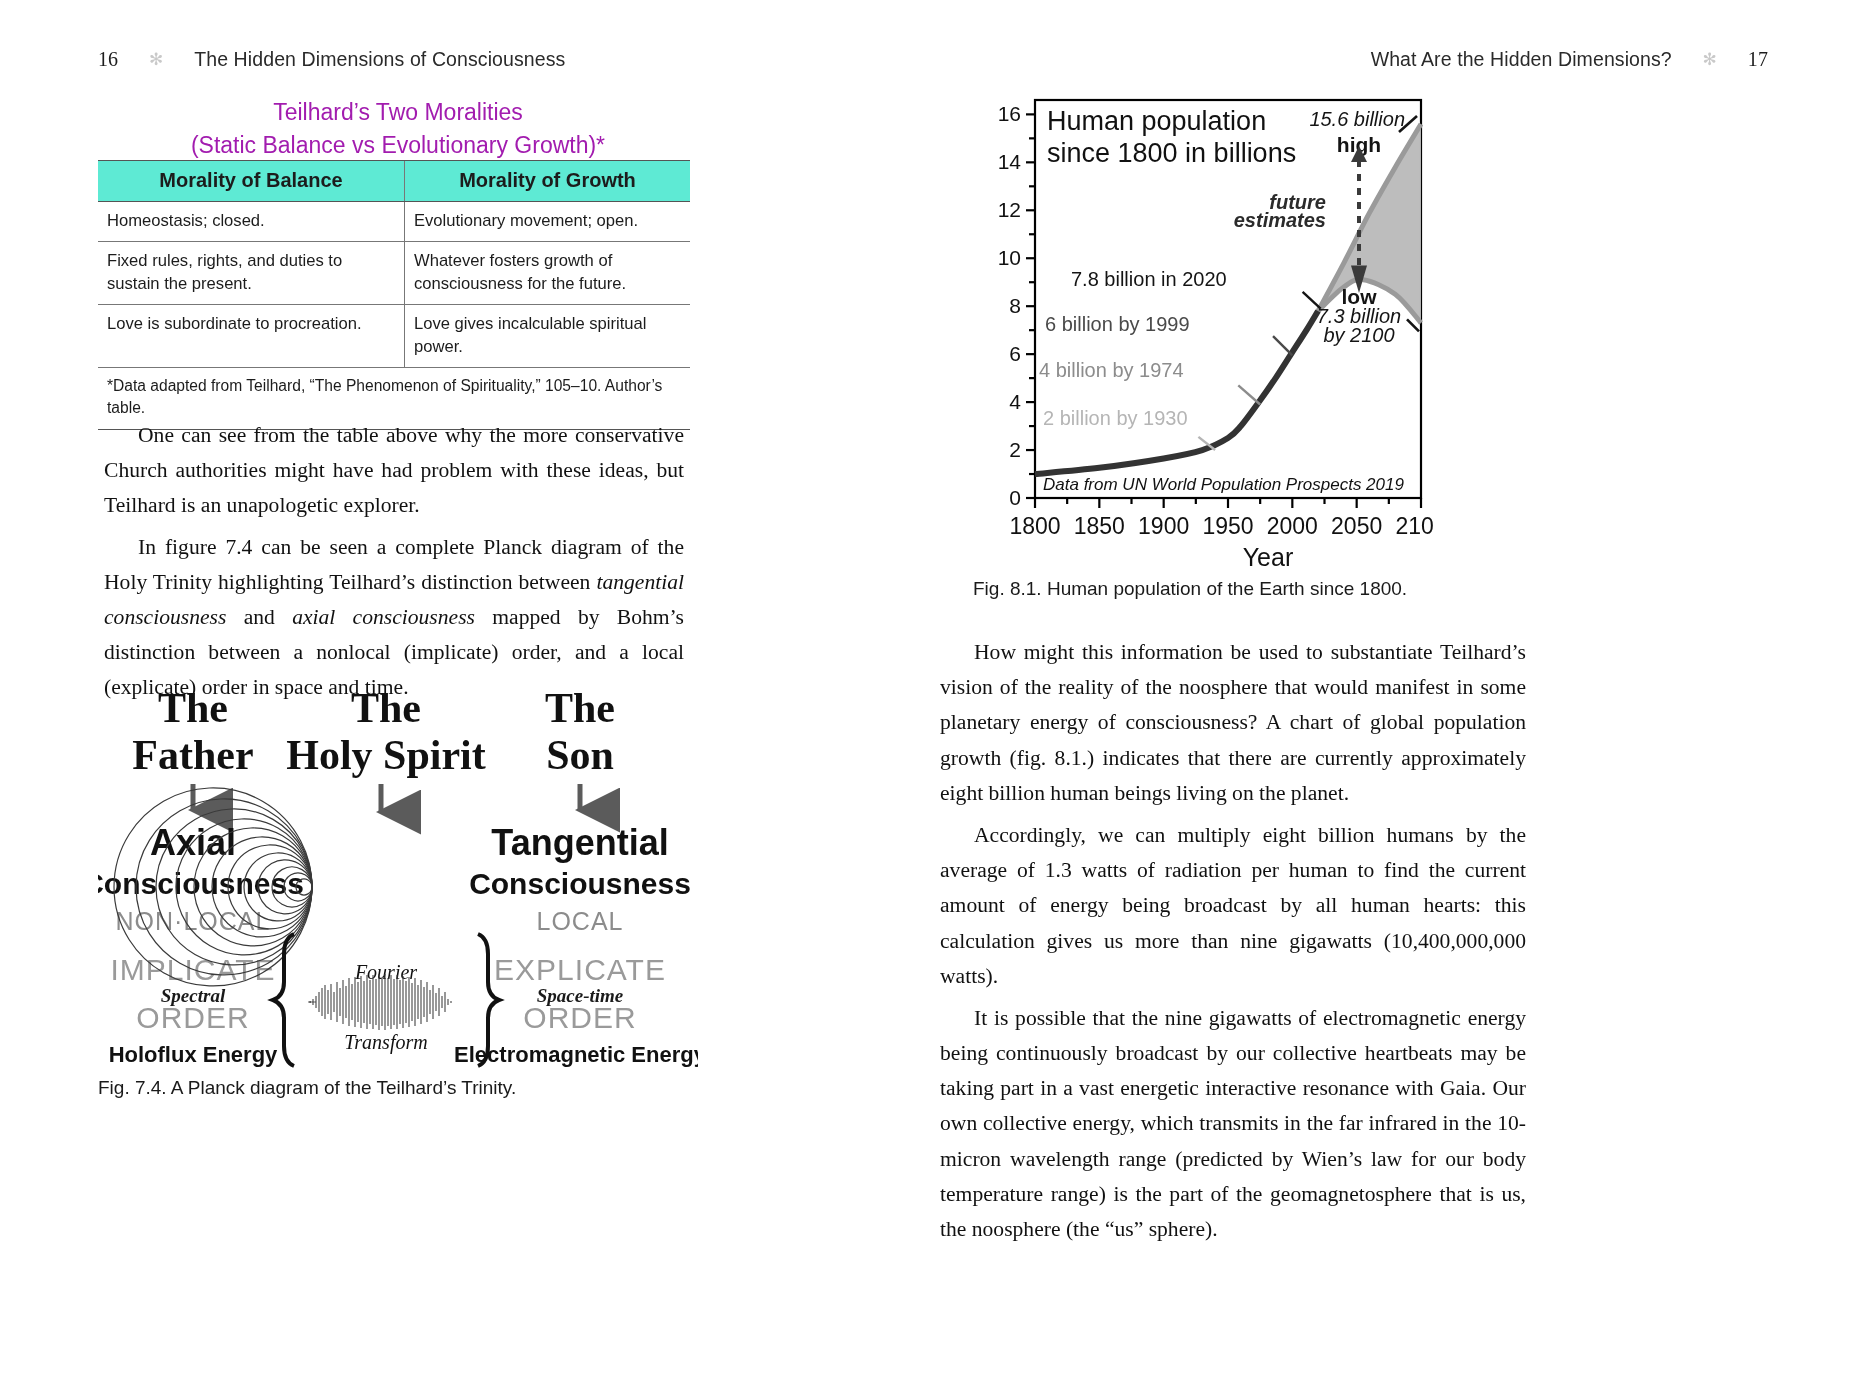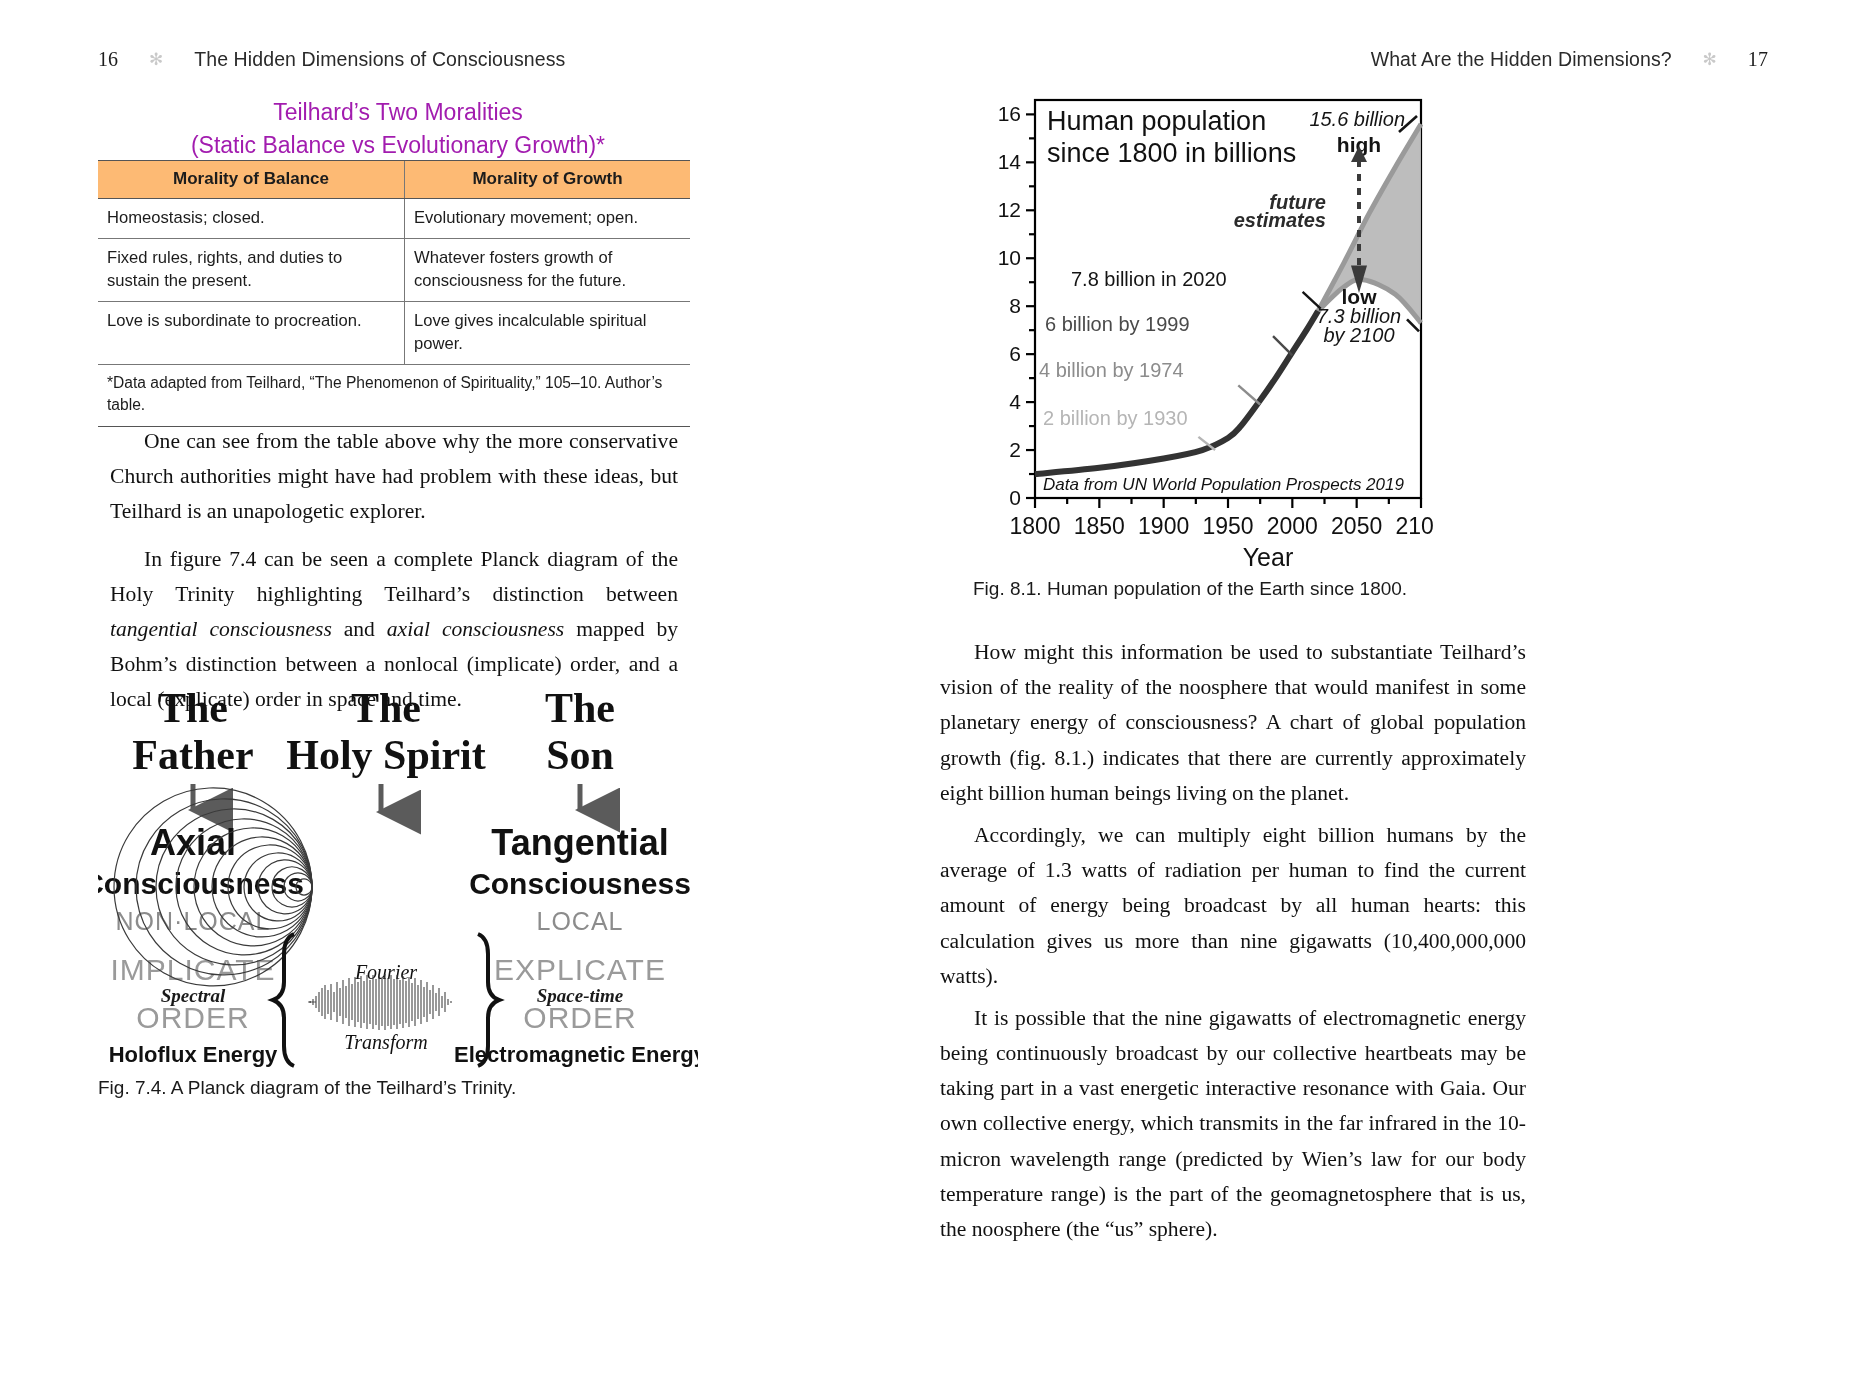--- a/index.html
+++ b/index.html
@@ -38,43 +38,43 @@
     text-align: center; font-family: "Liberation Sans", sans-serif;
     font-size: 23px; line-height: 1.42; color: #a21caf;
   }
   table.moral {
     position: absolute; left: 98px; top: 160px;
     width: 592px; border-collapse: collapse;
     font-family: "Liberation Sans", sans-serif;
     font-size: 16.6px; color: #1c1c1c;
   }
   table.moral th {
-    background: #fdba74; text-align: center; font-weight: bold;
-    padding: 8px 6px 9px; font-size: 17px;
+    background: #5eead4; text-align: center; font-weight: bold;
+    padding: 8px 6px 9px; font-size: 20px;
     border-top: 1.6px solid #555; border-bottom: 1.6px solid #555;
   }
   table.moral th.divider, table.moral td.divider { border-left: 1px solid #777; }
   table.moral td {
     padding: 7px 9px 8px; vertical-align: top; line-height: 1.42;
     border-bottom: 1.1px solid #777;
   }
   table.moral td.c1 { width: 288px; }
   table.moral td.footnote {
     border-bottom: 1.6px solid #555; border-left: none;
     font-size: 15.6px; line-height: 1.45; padding: 7px 9px 9px;
   }
 
   
   .bodytext {
     position: absolute; left: 98px; width: 592px;
     font-family: "Liberation Serif", serif;
     font-size: 21.6px; line-height: 1.63;
     text-align: justify; color: #111;
   }
-  .bodytext p { margin: 12px; text-indent: 34px; }
+  .bodytext p { margin: 6px; text-indent: 34px; }
   em { font-style: italic; }
 
   
   .planck { position: absolute; left: 98px; top: 672px; width: 600px; height: 400px; }
   .planck-cap {
     position: absolute; left: 98px; top: 1060px; width: 600px;
     font-family: "Liberation Sans", sans-serif;
     font-size: 19px; color: #1a1a1a; margin-top: 17px;
   }
 

